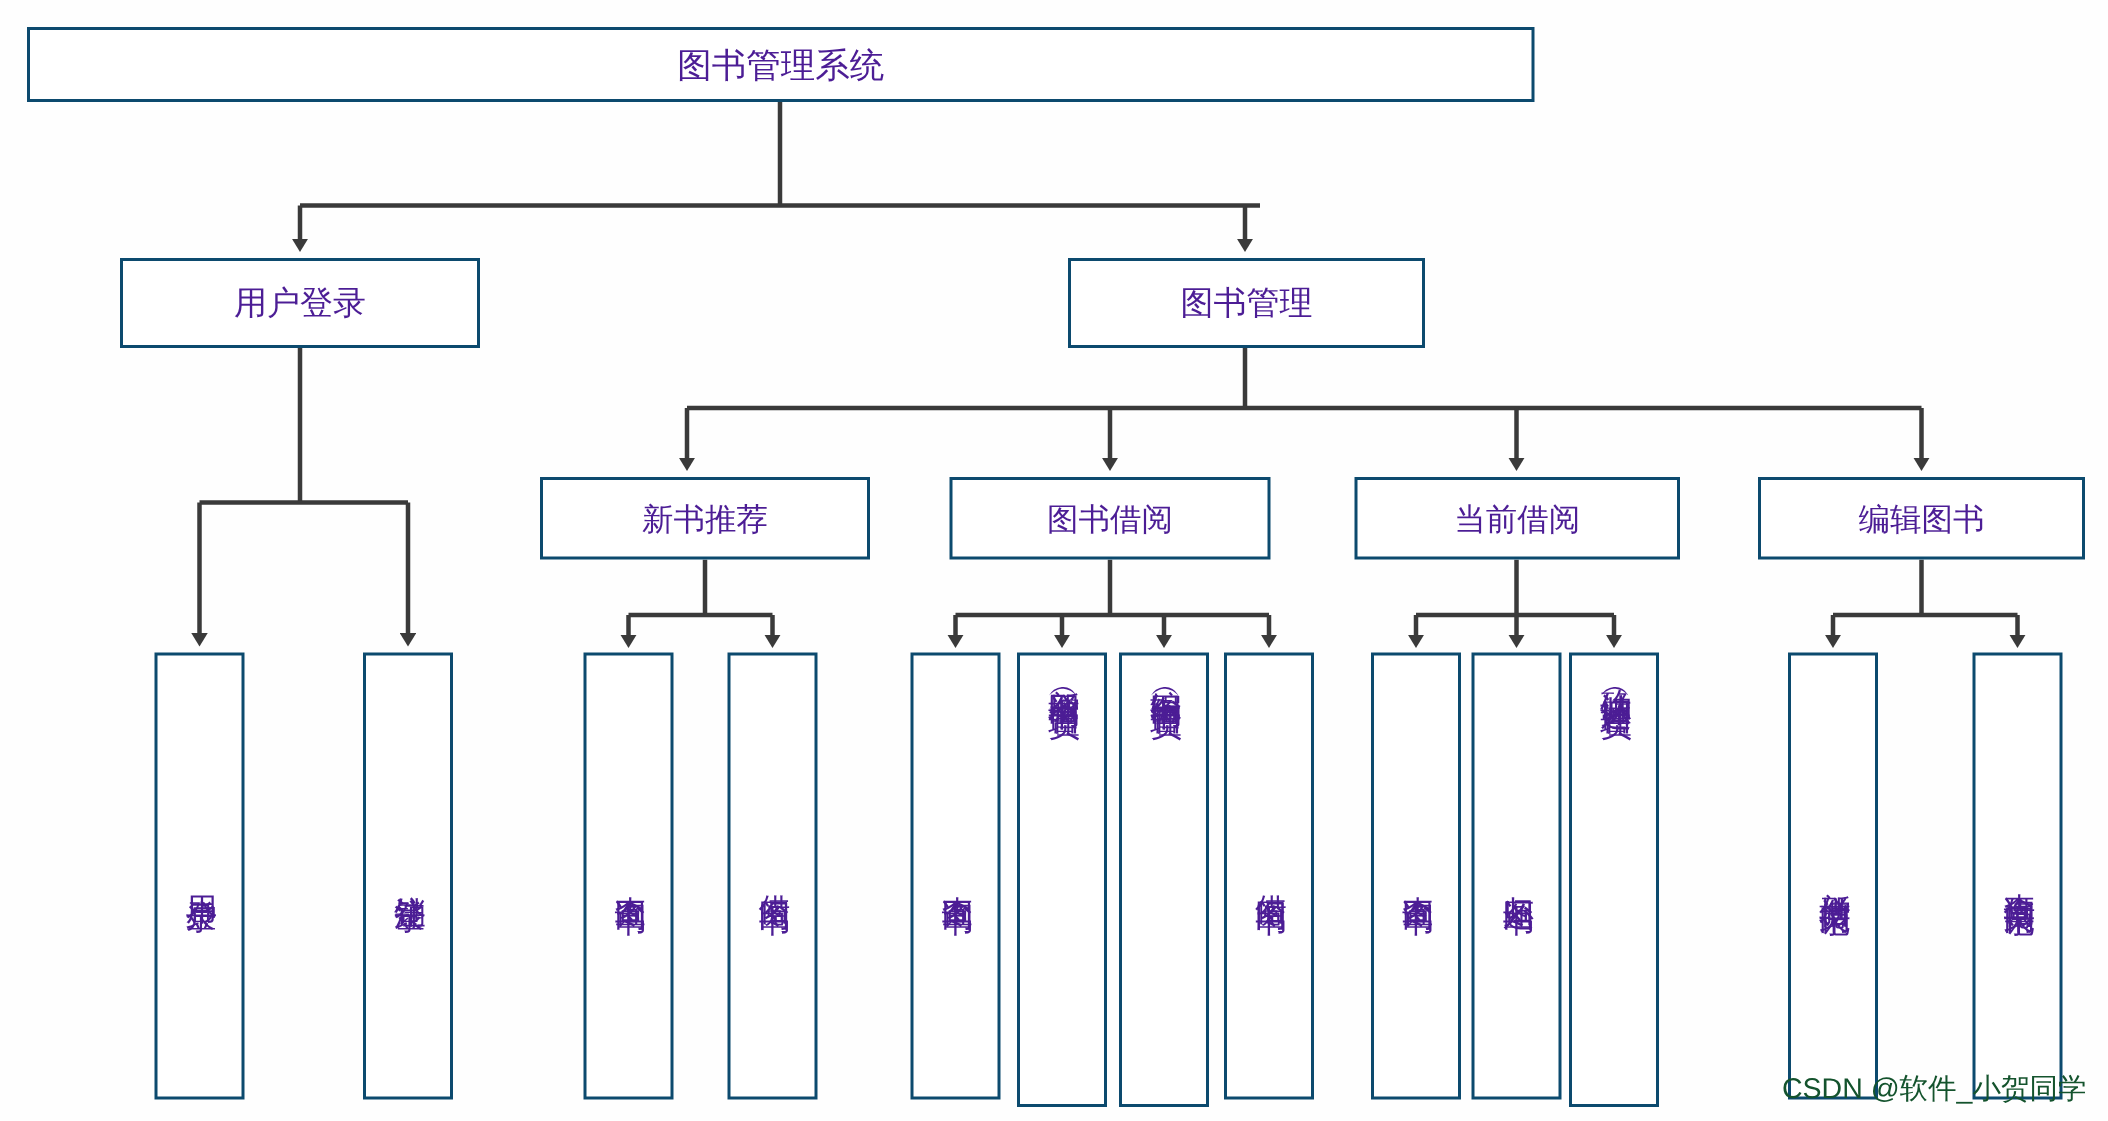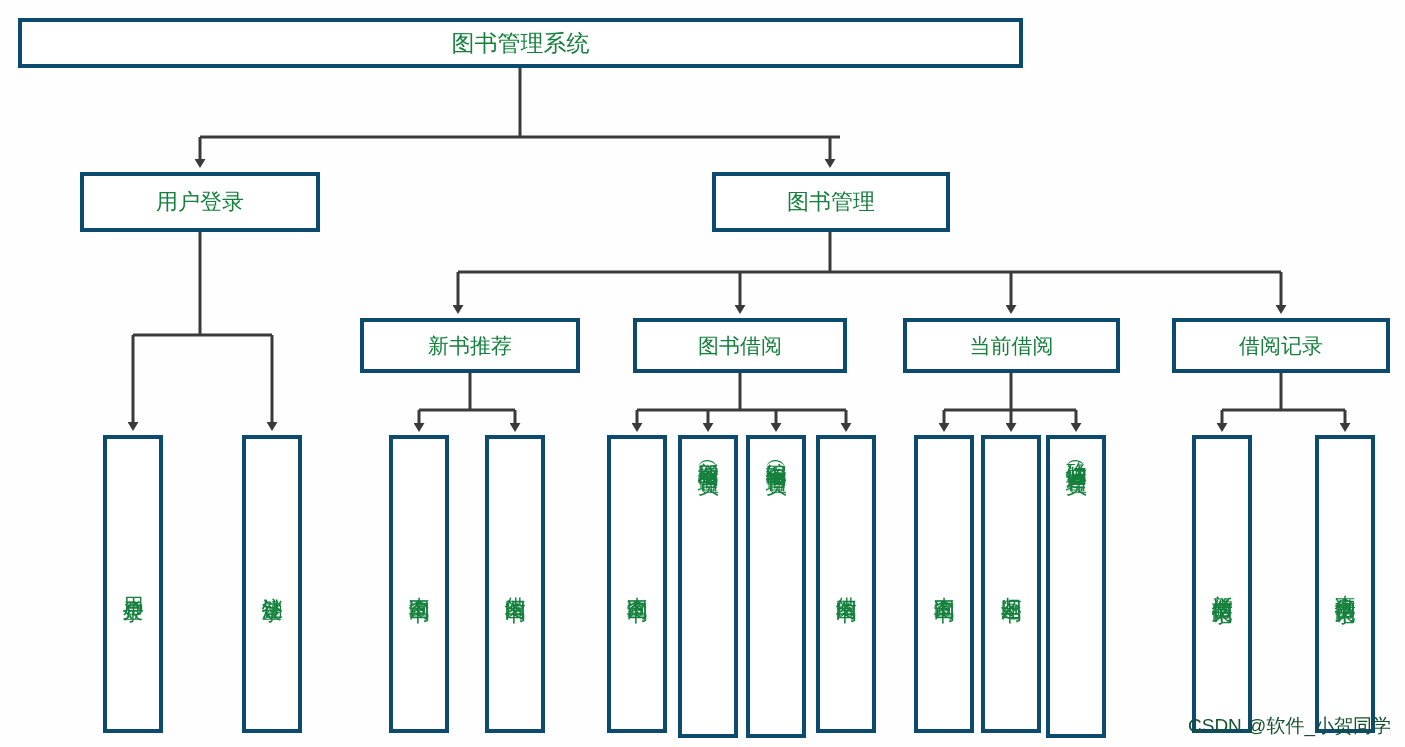--- a/index.html
+++ b/index.html
@@ -23,26 +23,26 @@
     left: 0;
     top: 0;
     width: 1405px;
     height: 747px;
     pointer-events: none;
   }
   .node {
     position: absolute;
     box-sizing: border-box;
     background: #ffffff;
-    border: 4px solid #0c4a6e;
+    border: 2px solid #0c4a6e;
     display: flex;
     align-items: center;
     justify-content: center;
     text-align: left;
-    color: #15803d;
+    color: #4c1d95;
     z-index: 2;
   }
   .node.root {
     font-size: 23px;
   }
   .node.level2 {
     font-size: 22px;
   }
   .node.level3 {
     font-size: 21px;
@@ -149,21 +149,21 @@
   <div class="node level2" style="left:712px; top:172px; width:238px; height:60px;">
     <span class="label-h">图书管理</span>
   </div>
   <div class="node level3" style="left:903px; top:318px; width:217px; height:55px;">
     <span class="label-h">当前借阅</span>
   </div>
   <div class="node level3" style="left:633px; top:318px; width:214px; height:55px;">
     <span class="label-h">图书借阅</span>
   </div>
   <div class="node level3" style="left:1172px; top:318px; width:218px; height:55px;">
-    <span class="label-h">借阅记录</span>
+    <span class="label-h">编辑图书</span>
   </div>
 
   <div class="node leaf centered" style="left:103px; top:435px; width:60px; height:298px;">
     <span class="vtext">用户登录</span>
   </div>
   <div class="node leaf centered" style="left:242px; top:435px; width:60px; height:298px;">
     <span class="vtext">注销登录</span>
   </div>
 
   <div class="node leaf centered" style="left:389px; top:435px; width:60px; height:298px;">

